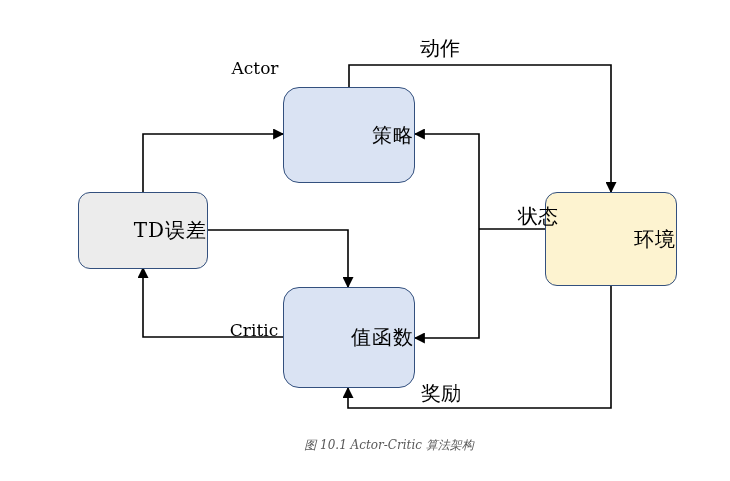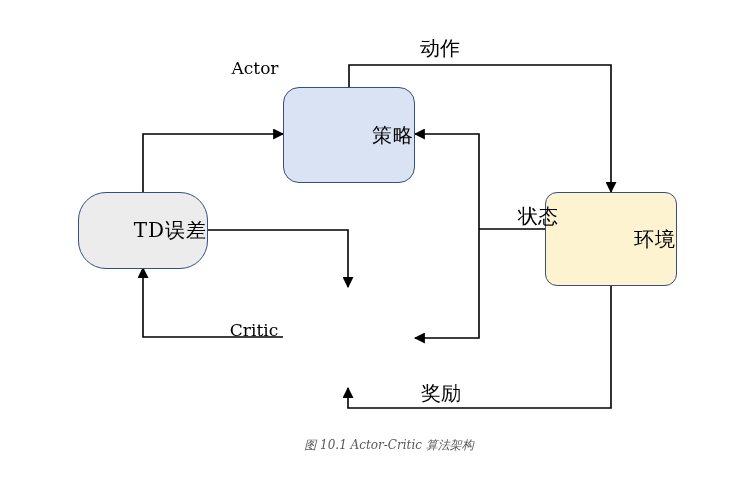--- a/index.html
+++ b/index.html
@@ -68,28 +68,31 @@
 
     <polyline points="208,230 348,230 348,287" fill="none" stroke="#000000" stroke-width="1.6" marker-end="url(#arrow)"></polyline>
 
     <polyline points="283,337 143,337 143,268" fill="none" stroke="#000000" stroke-width="1.6" marker-end="url(#arrow)"></polyline>
   </svg>
 
   <div class="node node-policy" style="background: rgb(218, 227, 243); border-color: rgb(51, 80, 126);">
     <span>策略</span>
   </div>
 
-  <div class="node node-td" style="background: rgb(236, 236, 236); border-color: rgb(51, 80, 126); border-radius: 28px;">
+  <div class="node node-td" style="background: rgb(236, 236, 236); border-color: rgb(51, 80, 126);">
     <span>TD误差</span>
   </div>
 
   <div class="node node-env" style="background: rgb(253, 243, 208); border-color: rgb(51, 80, 126);">
     <span>环境</span>
   </div>
 
+  <div class="node node-value" style="background: rgb(218, 227, 243); border-color: rgb(51, 80, 126);">
+    <span>值函数</span>
+  </div>
 
   <div class="anno-label label-actor">Actor</div>
 
   <div class="anno-label label-critic">Critic</div>
 
   <div class="edge-label label-action">动作</div>
 
   <div class="edge-label label-state">状态</div>
 
   <div class="edge-label label-reward">奖励</div>

